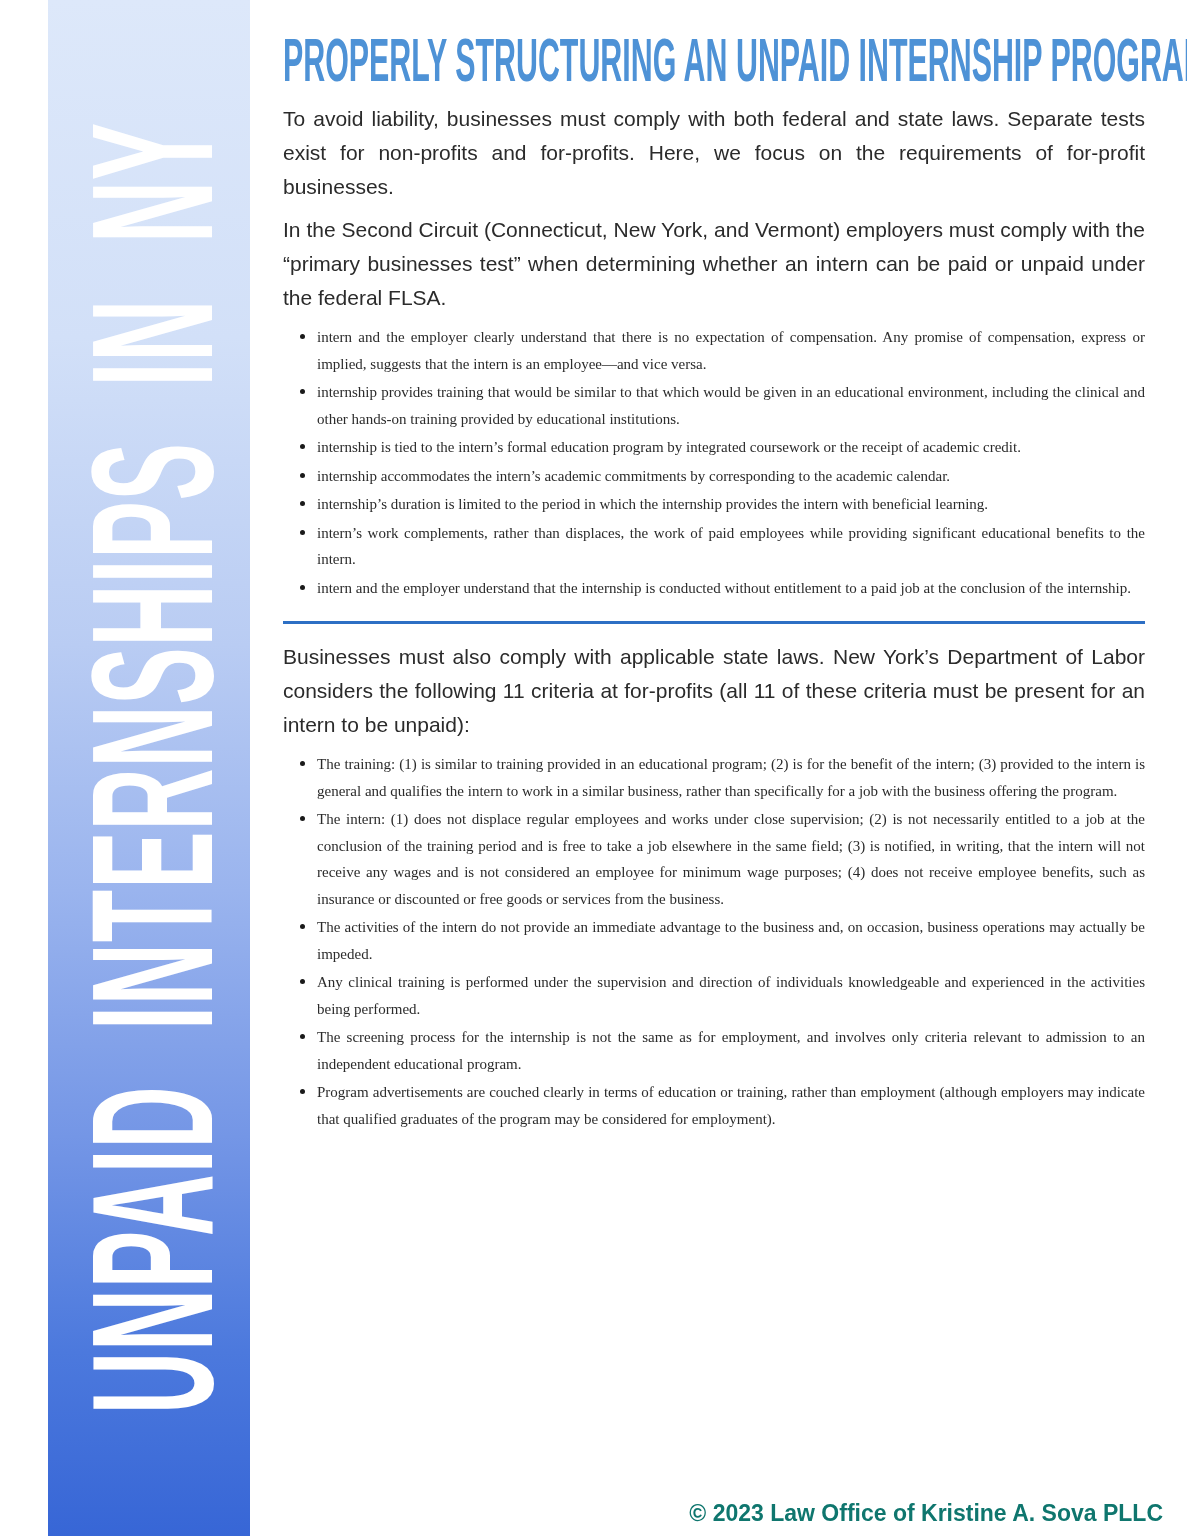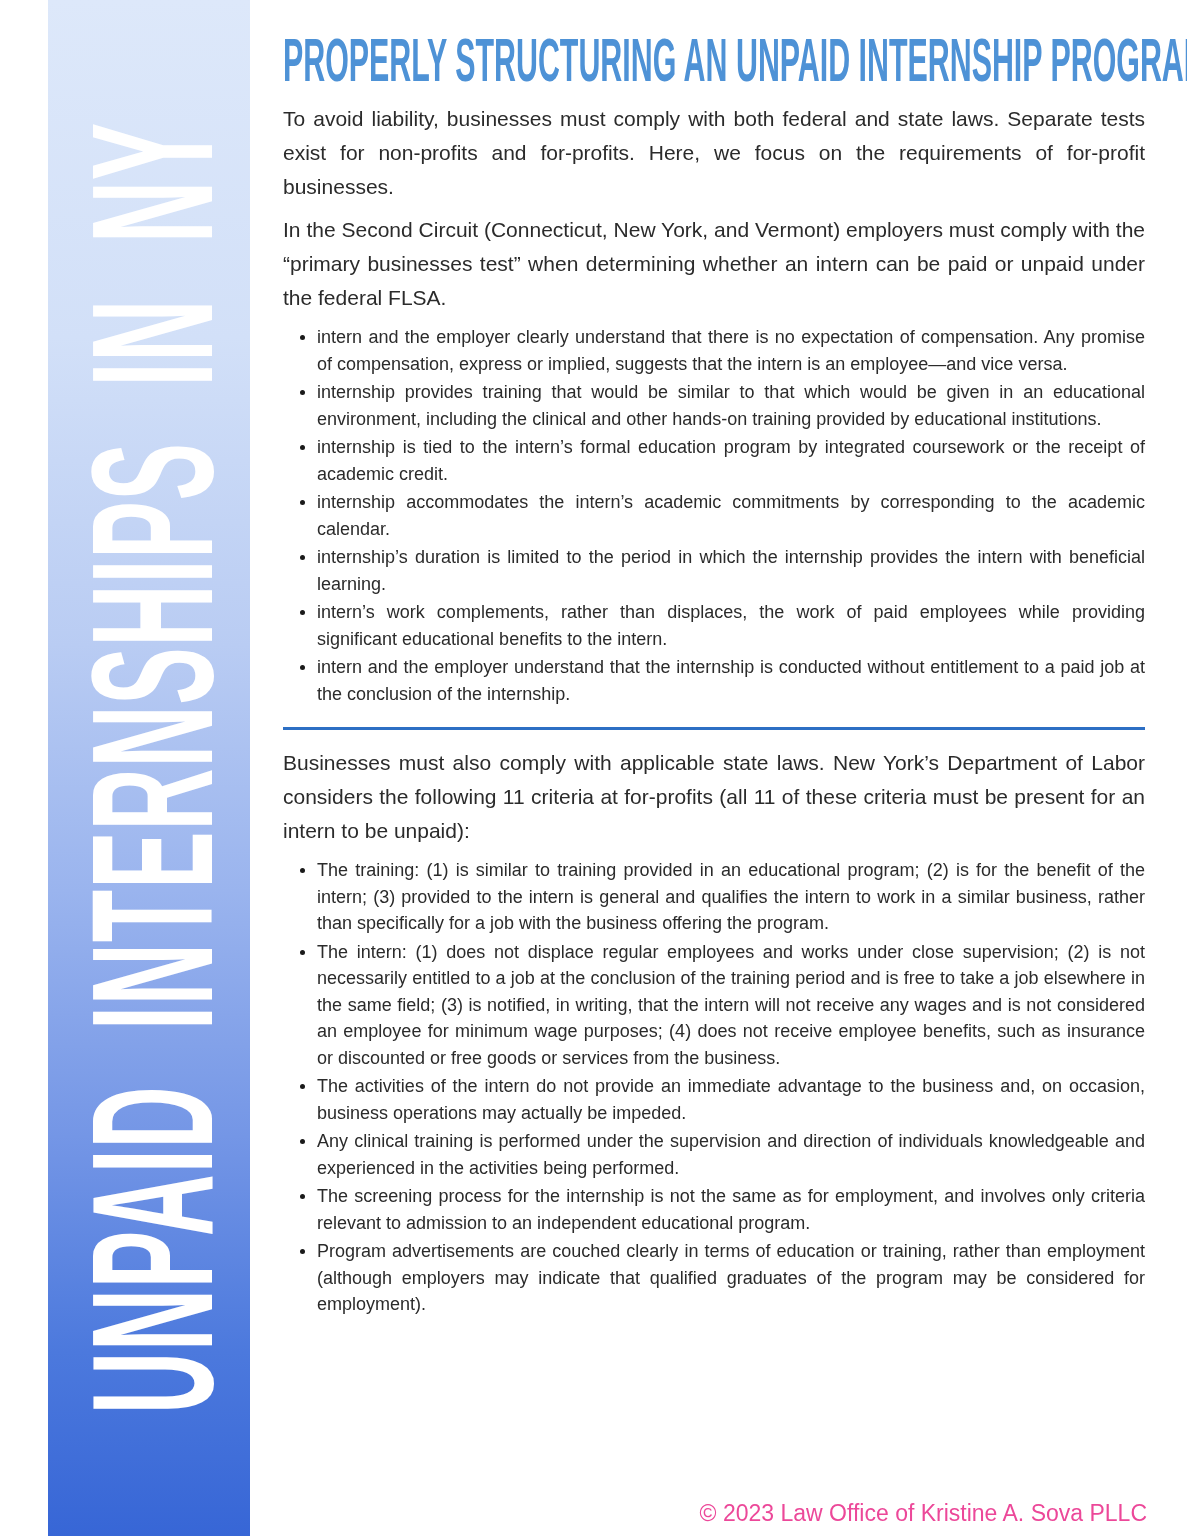--- a/index.html
+++ b/index.html
@@ -57,34 +57,36 @@
     font-size:21px;line-height:34px;
     text-align:justify;
   }
   ul.blist{
     margin:4px 0 9px 0;
     padding-left:34px;
     list-style:disc;
   }
   ul.blist li{
     margin:0 0 2px 0;
-    font-size:18px;line-height:26.5px;
+    font-size:15px;line-height:26.5px;
     text-align:justify;
+    font-family:Liberation Serif, serif;
   }
   ul.blist li::marker{color:#1a1a1a;font-size:17px;}
   .divider{
     height:3px;border:none;
     background:#2d6fc4;
     margin:20px 0 16px 0;
   }
   .copyright{
-    position:absolute;right:40px;bottom:10px;
+    position:absolute;right:24px;bottom:10px;
     font-size:23px;line-height:26px;
-    color:#ec4899;
+    color:#0f766e;
     white-space:nowrap;
+    font-weight:bold;
   }
 </style>
 </head>
 <body>
 
 <div class="page">
 
   <div class="sidebar">
     <div class="sidebar-rot">
       <div class="sidebar-text">UNPAID INTERNSHIPS IN NY</div>

